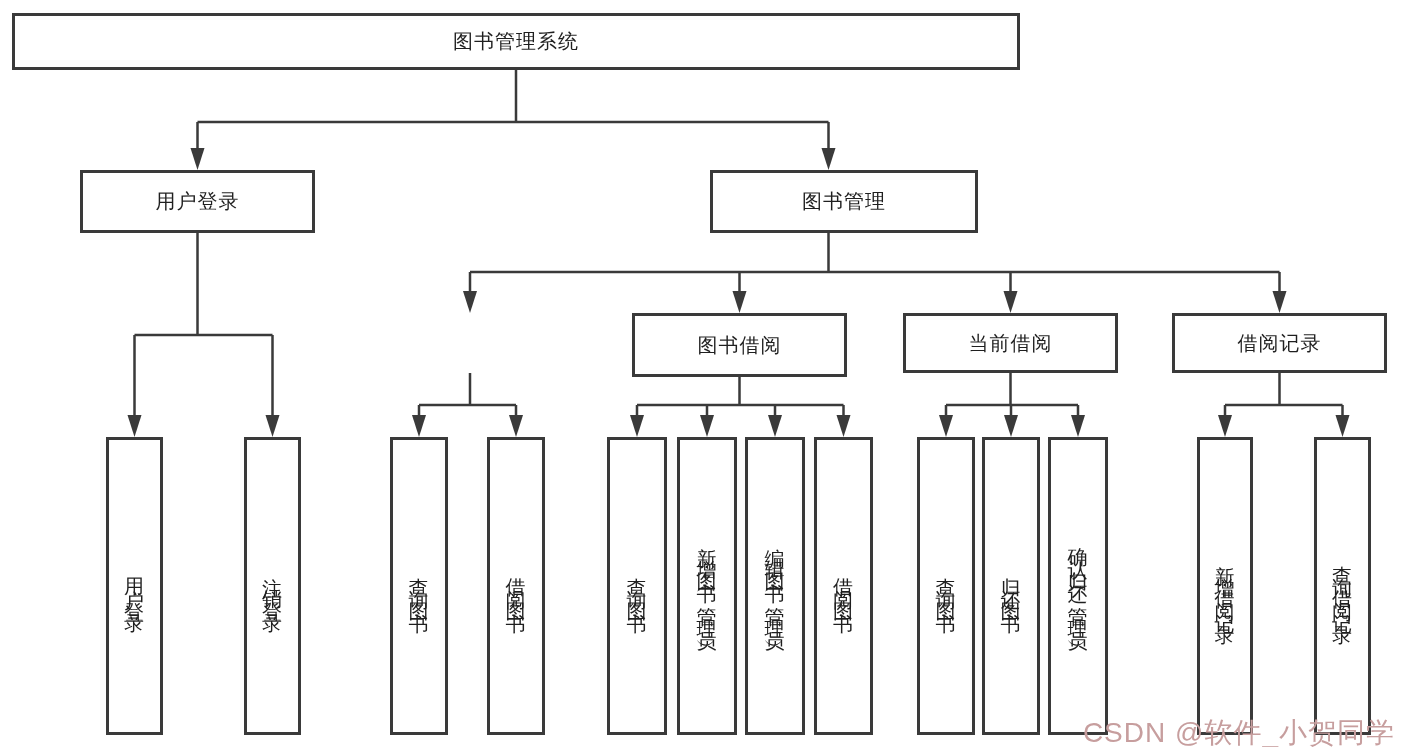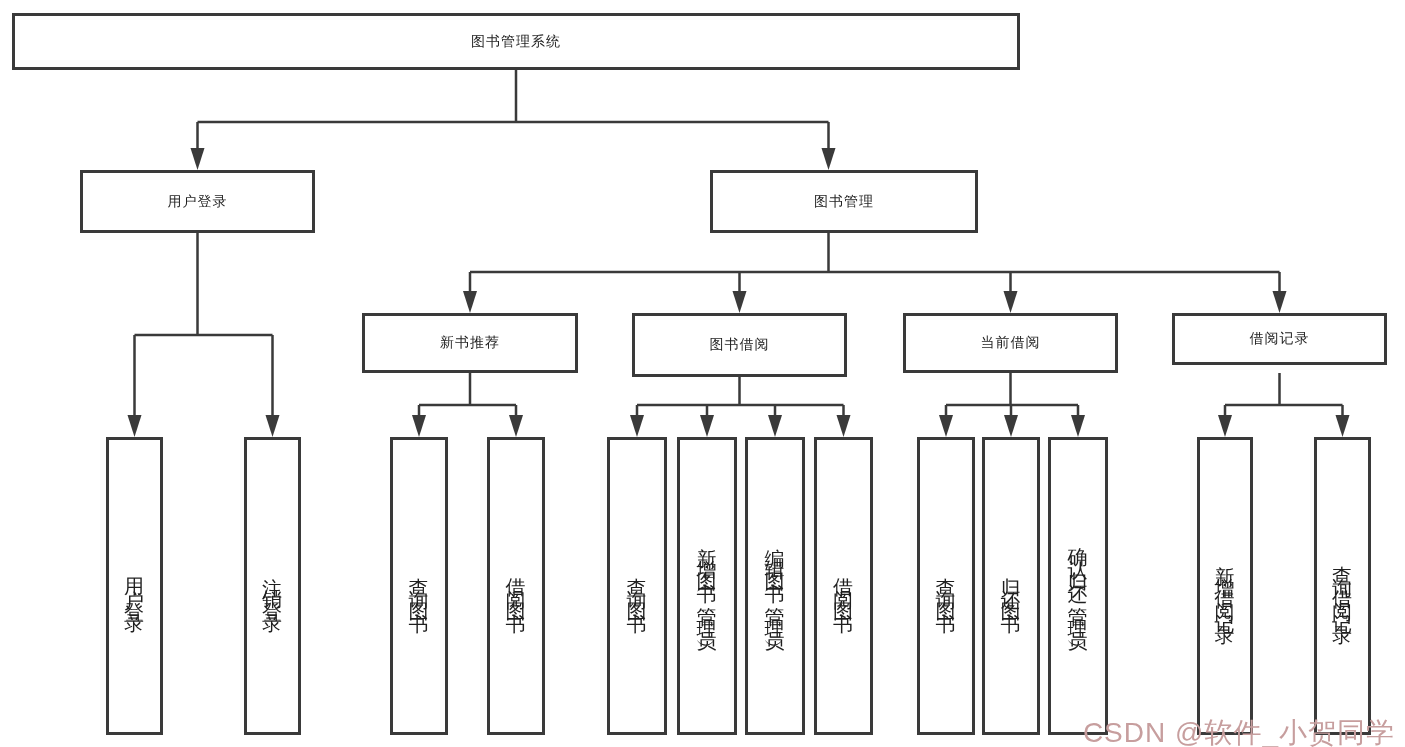--- a/index.html
+++ b/index.html
@@ -21,21 +21,21 @@
     position: absolute;
     box-sizing: border-box;
     border: 3px solid #3a3a3a;
     background: #ffffff;
     display: flex;
     align-items: center;
     justify-content: center;
     color: #1f1f1f;
   }
   .hlabel {
-    font-size: 14px;
+    font-size: 20px;
     letter-spacing: 1px;
     white-space: nowrap;
   }
   .leaf {
     top: 437px;
     height: 298px;
   }
   .vlabel {
     writing-mode: vertical-rl;
     text-orientation: mixed;
@@ -96,30 +96,27 @@
     <span class="hlabel">图书管理系统</span>
   </div>
 
   <div class="box" style="left:80px; top:170px; width:235px; height:63px;">
     <span class="hlabel">用户登录</span>
   </div>
   <div class="box" style="left:710px; top:170px; width:268px; height:63px;">
     <span class="hlabel">图书管理</span>
   </div>
 
-  <div class="box" style="left:362px; top:313px; width:216px; height:60px;">
-    <span class="hlabel">新书推荐</span>
-  </div>
   <div class="box" style="left:632px; top:313px; width:215px; height:64px;">
     <span class="hlabel">图书借阅</span>
   </div>
   <div class="box" style="left:903px; top:313px; width:215px; height:60px;justify-content:center;">
     <span class="hlabel">当前借阅</span>
   </div>
-  <div class="box" style="left:1172px; top:313px; width:215px; height:52px;">
+  <div class="box" style="left:1172px; top:313px; width:215px; height:60px;">
     <span class="hlabel">借阅记录</span>
   </div>
 
   <div class="box leaf" style="left:106px; width:57px;">
     <span class="vlabel">用户登录</span>
   </div>
   <div class="box leaf" style="left:244px; width:57px;">
     <span class="vlabel">注销登录</span>
   </div>
 

